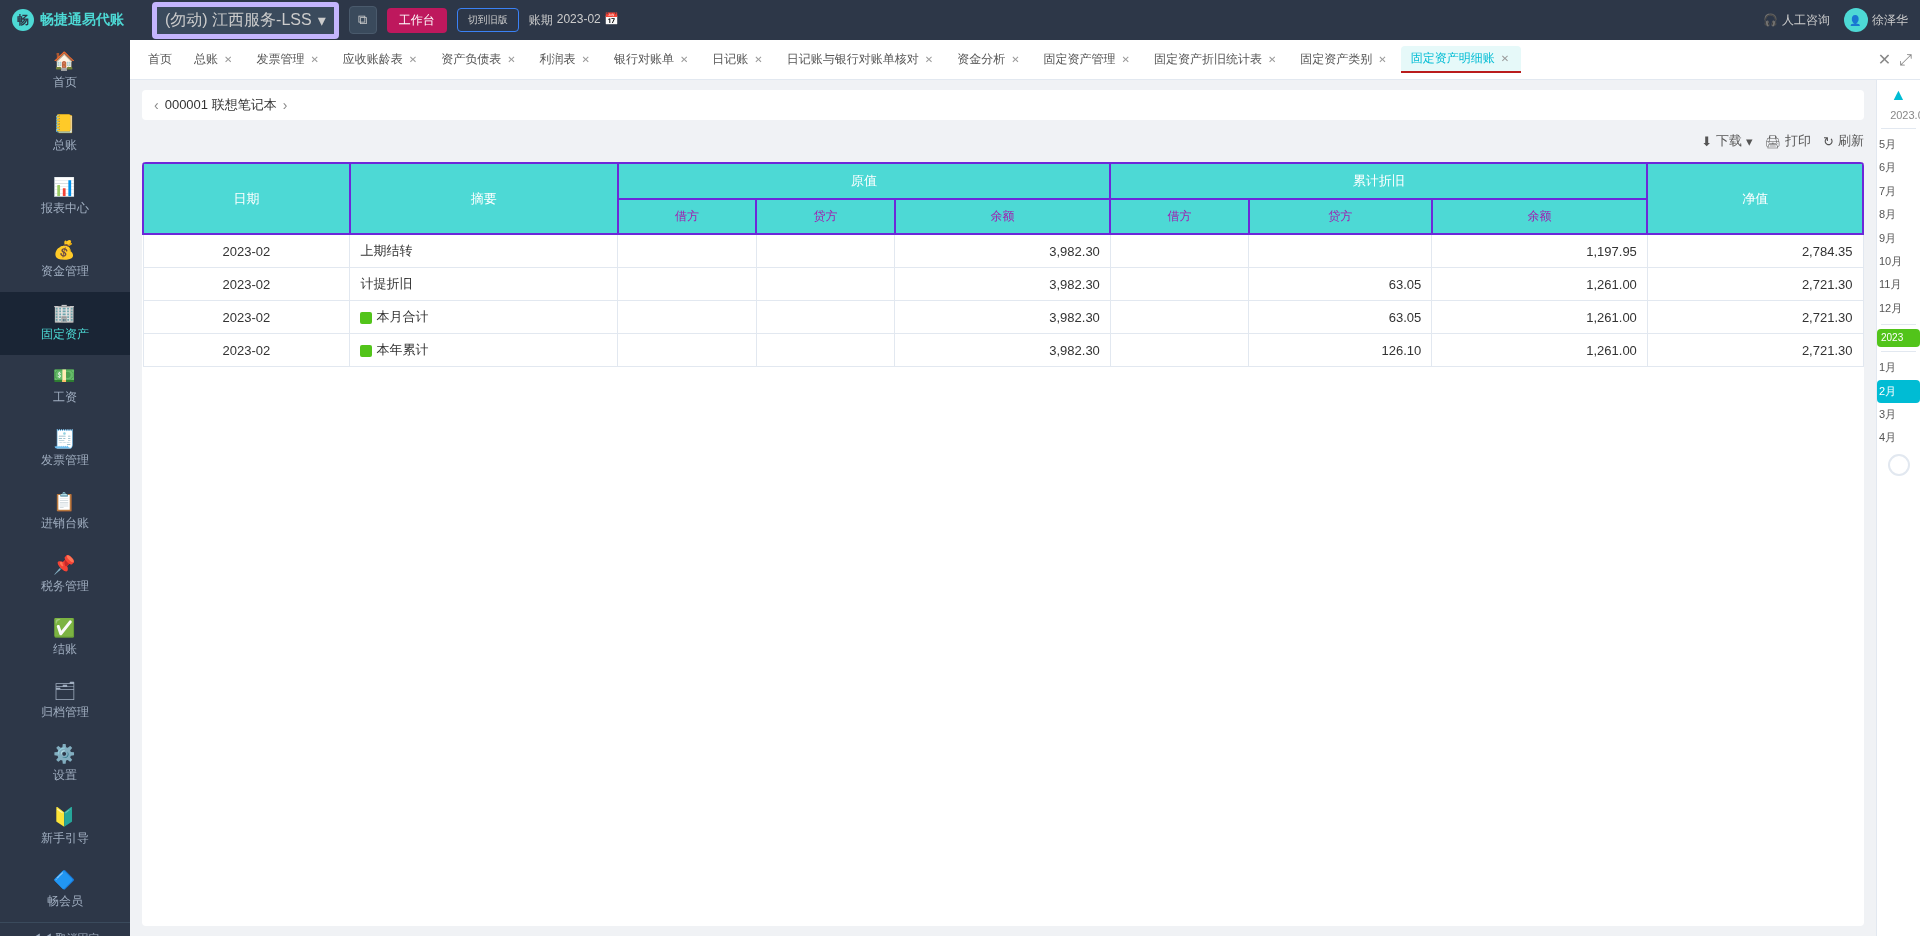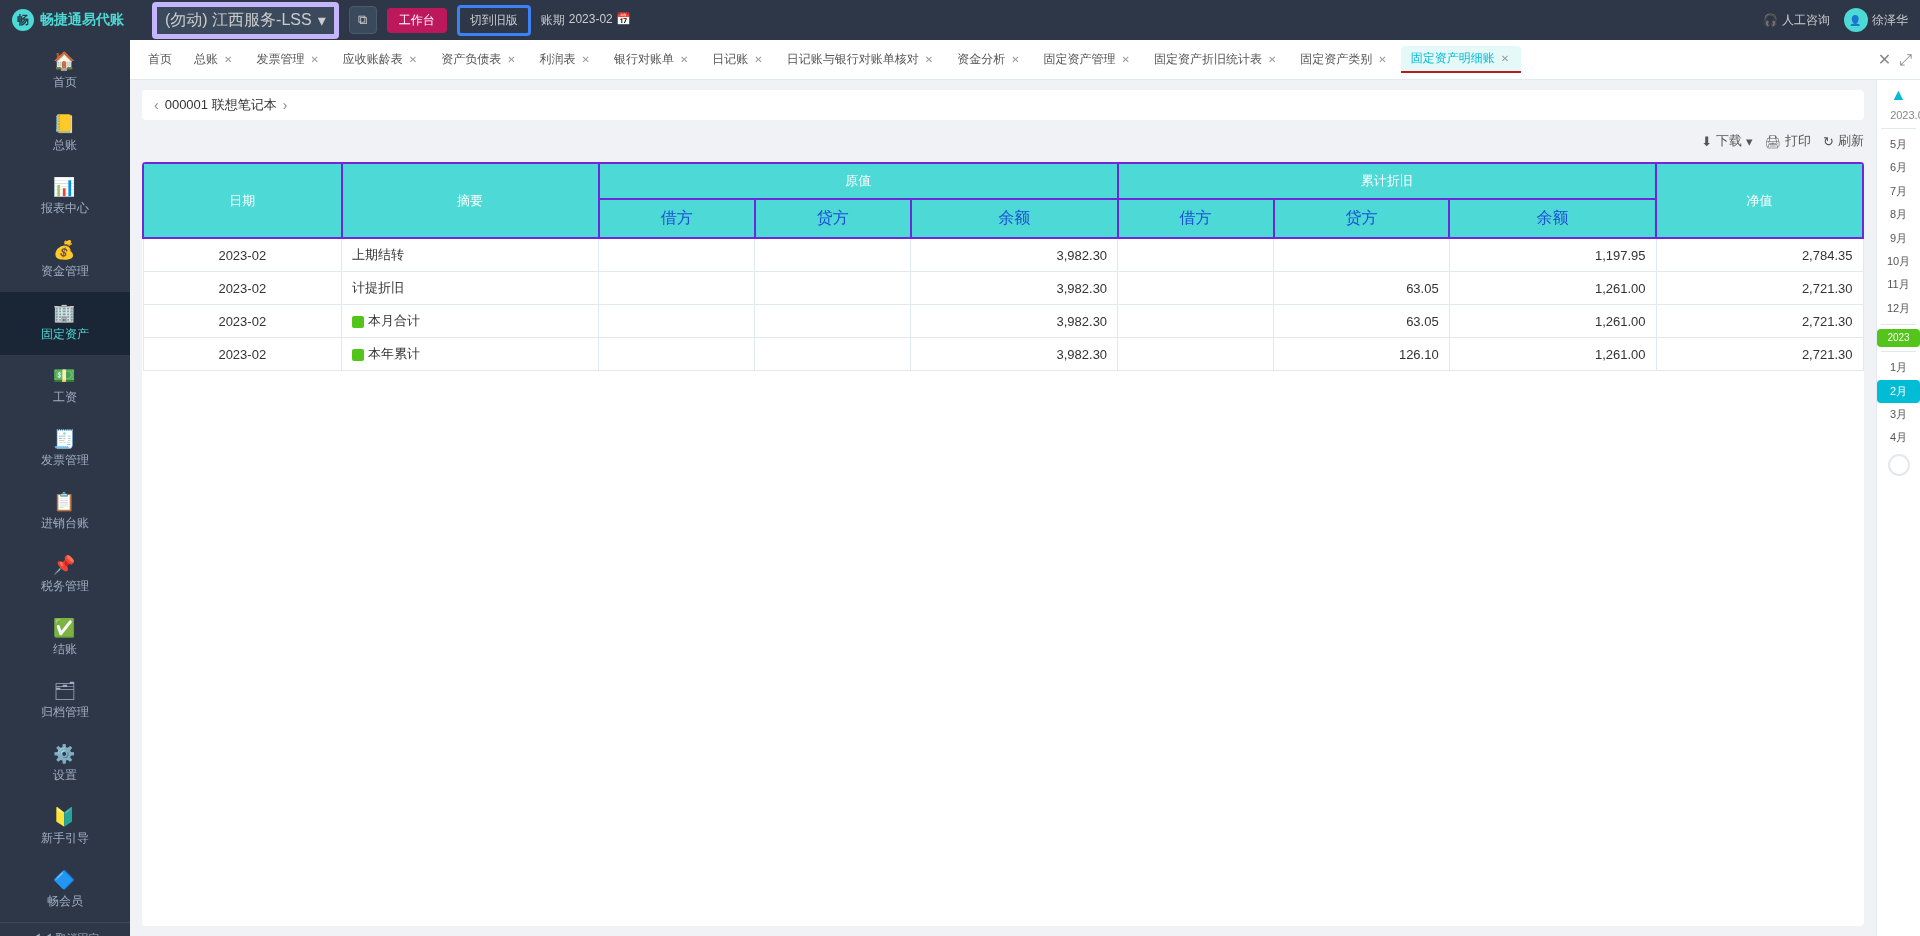--- a/index.html
+++ b/index.html
@@ -58,26 +58,26 @@
       background: #be185d;
       border: none;
       border-radius: 4px;
       color: #fff;
       padding: 4px 12px;
       cursor: pointer;
       font-size: 12px;
     }
     .old-version-btn {
       background: transparent;
-      border: 3px solid #3b82f6;
+      border: 1px solid #3b82f6;
       border-radius: 4px;
       color: #ccc;
       padding: 4px 10px;
       cursor: pointer;
-      font-size: 12px;
+      font-size: 10px;
     }
     .period-info {
       color: #ccc;
       font-size: 12px;
       display: flex;
       gap: 4px;
     }
     .header-right {
       margin-left: auto;
       display: flex;
@@ -286,22 +286,22 @@
       background: #4dd9d5;
       color: #fff;
       text-align: center;
       padding: 8px 10px;
       border: 2px solid #6d28d9;
       font-weight: normal;
       white-space: nowrap;
     }
     .data-table thead tr.sub-header th {
       background: #4dd9d5;
-      color: #1d4ed8;
-      font-size: 16px;
+      color: #a21caf;
+      font-size: 12px;
     }
     .data-table tbody tr td {
       padding: 7px 10px;
       border: 1px solid #e2e8f0;
       color: #333;
       text-align: center;
       white-space: nowrap;
     }
     .data-table tbody tr td.text-left { text-align: left; }
     .data-table tbody tr td.text-right { text-align: right; }
@@ -321,21 +321,20 @@
       border-left: 1px solid #e2e8f0;
       display: flex;
       flex-direction: column;
       align-items: center;
       padding: 4px 0;
       flex-shrink: 0;
       overflow-y: auto;
     }
     .right-panel-item {
       width: 100%;
-      text-align: center;
       padding: 4px 2px;
       font-size: 11px;
       color: #555;
       cursor: pointer;
       line-height: 1.4;
     }
     .right-panel-item.active {
       background: #00bcd4;
       color: #fff;
       border-radius: 4px;

